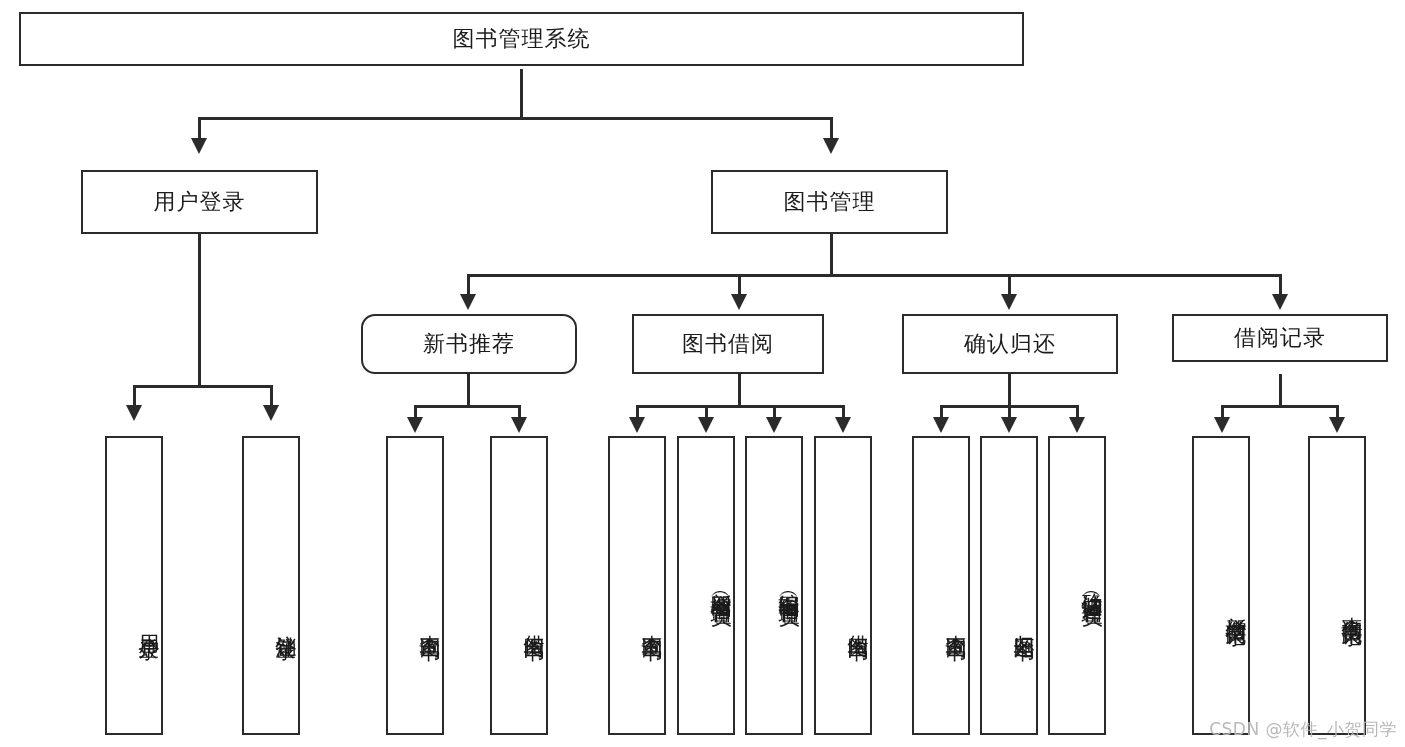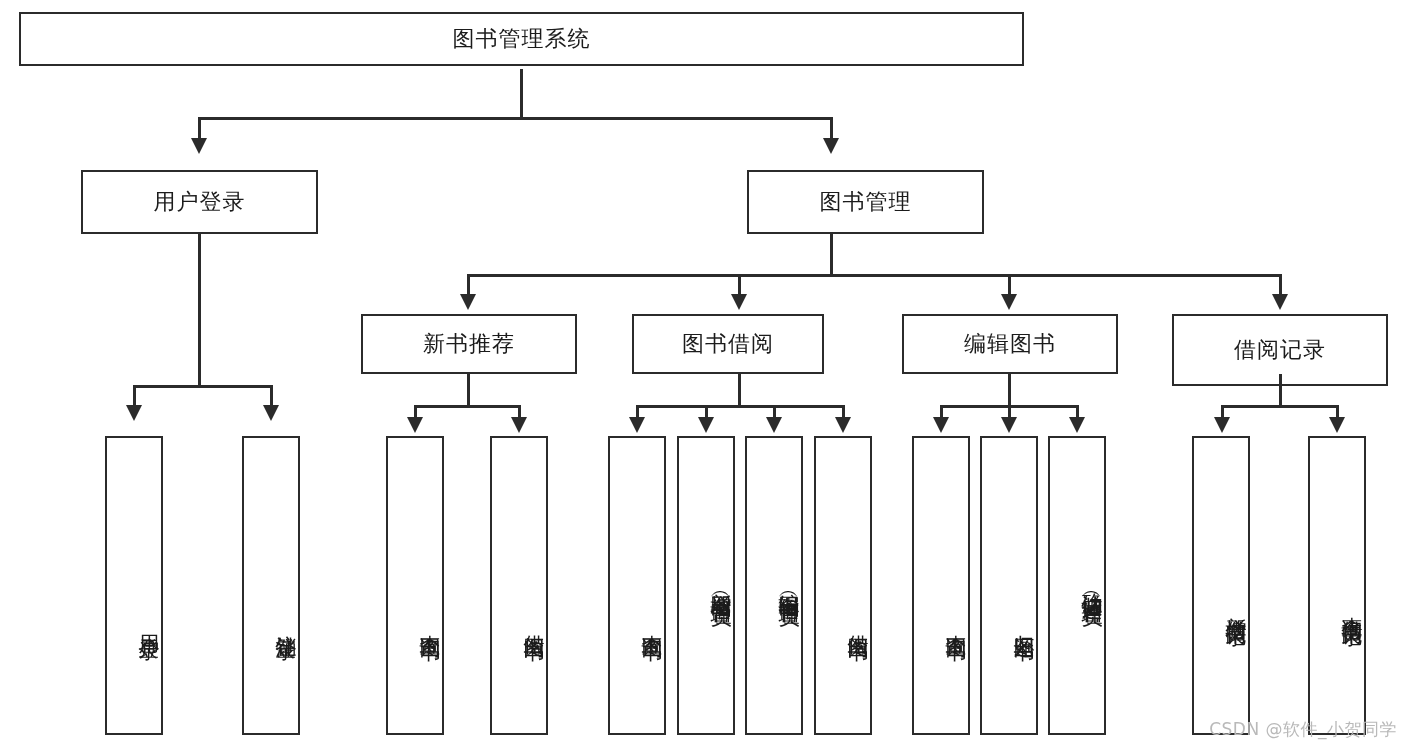--- a/index.html
+++ b/index.html
@@ -93,21 +93,21 @@
   <div class="hline" style="left:198px; top:117px; width:634px;"></div>
 
   <div class="vline" style="left:198px; top:117px; height:23px;"></div>
   <div class="arrow" style="left:191px; top:138px;"></div>
   <div class="vline" style="left:830px; top:117px; height:23px;"></div>
   <div class="arrow" style="left:823px; top:138px;"></div>
 
   <div class="node h" style="left:81px; top:170px; width:237px; height:64px;">
     <span>用户登录</span>
   </div>
-  <div class="node h" style="left:711px; top:170px; width:237px; height:64px;margin-left:36px;">
+  <div class="node h" style="left:711px; top:170px; width:237px; height:64px;">
     <span>图书管理</span>
   </div>
 
   <div class="vline" style="left:198px; top:234px; height:152px;"></div>
   <div class="hline" style="left:133px; top:385px; width:138px;"></div>
   <div class="vline" style="left:133px; top:385px; height:22px;"></div>
   <div class="arrow" style="left:126px; top:405px;"></div>
   <div class="vline" style="left:270px; top:385px; height:22px;"></div>
   <div class="arrow" style="left:263px; top:405px;"></div>
 
@@ -115,30 +115,30 @@
   <div class="hline" style="left:467px; top:274px; width:812px;"></div>
   <div class="vline" style="left:467px; top:274px; height:22px;"></div>
   <div class="arrow" style="left:460px; top:294px;"></div>
   <div class="vline" style="left:738px; top:274px; height:22px;"></div>
   <div class="arrow" style="left:731px; top:294px;"></div>
   <div class="vline" style="left:1008px; top:274px; height:22px;"></div>
   <div class="arrow" style="left:1001px; top:294px;"></div>
   <div class="vline" style="left:1279px; top:274px; height:22px;"></div>
   <div class="arrow" style="left:1272px; top:294px;"></div>
 
-  <div class="node h" style="left:361px; top:314px; width:216px; height:60px;">
+  <div class="node h" style="left:361px; top:314px; width:216px; height:60px;border-radius:14px;">
     <span>新书推荐</span>
   </div>
   <div class="node h" style="left:632px; top:314px; width:192px; height:60px;">
     <span>图书借阅</span>
   </div>
   <div class="node h" style="left:902px; top:314px; width:216px; height:60px;">
-    <span>编辑图书</span>
-  </div>
-  <div class="node h" style="left:1172px; top:314px; width:216px; height:72px;">
+    <span>确认归还</span>
+  </div>
+  <div class="node h" style="left:1172px; top:314px; width:216px; height:48px;">
     <span>借阅记录</span>
   </div>
 
   <div class="vline" style="left:467px; top:374px; height:33px;"></div>
   <div class="hline" style="left:414px; top:405px; width:106px;"></div>
   <div class="vline" style="left:414px; top:405px; height:14px;"></div>
   <div class="arrow" style="left:407px; top:417px;"></div>
   <div class="vline" style="left:518px; top:405px; height:14px;"></div>
   <div class="arrow" style="left:511px; top:417px;"></div>
 

